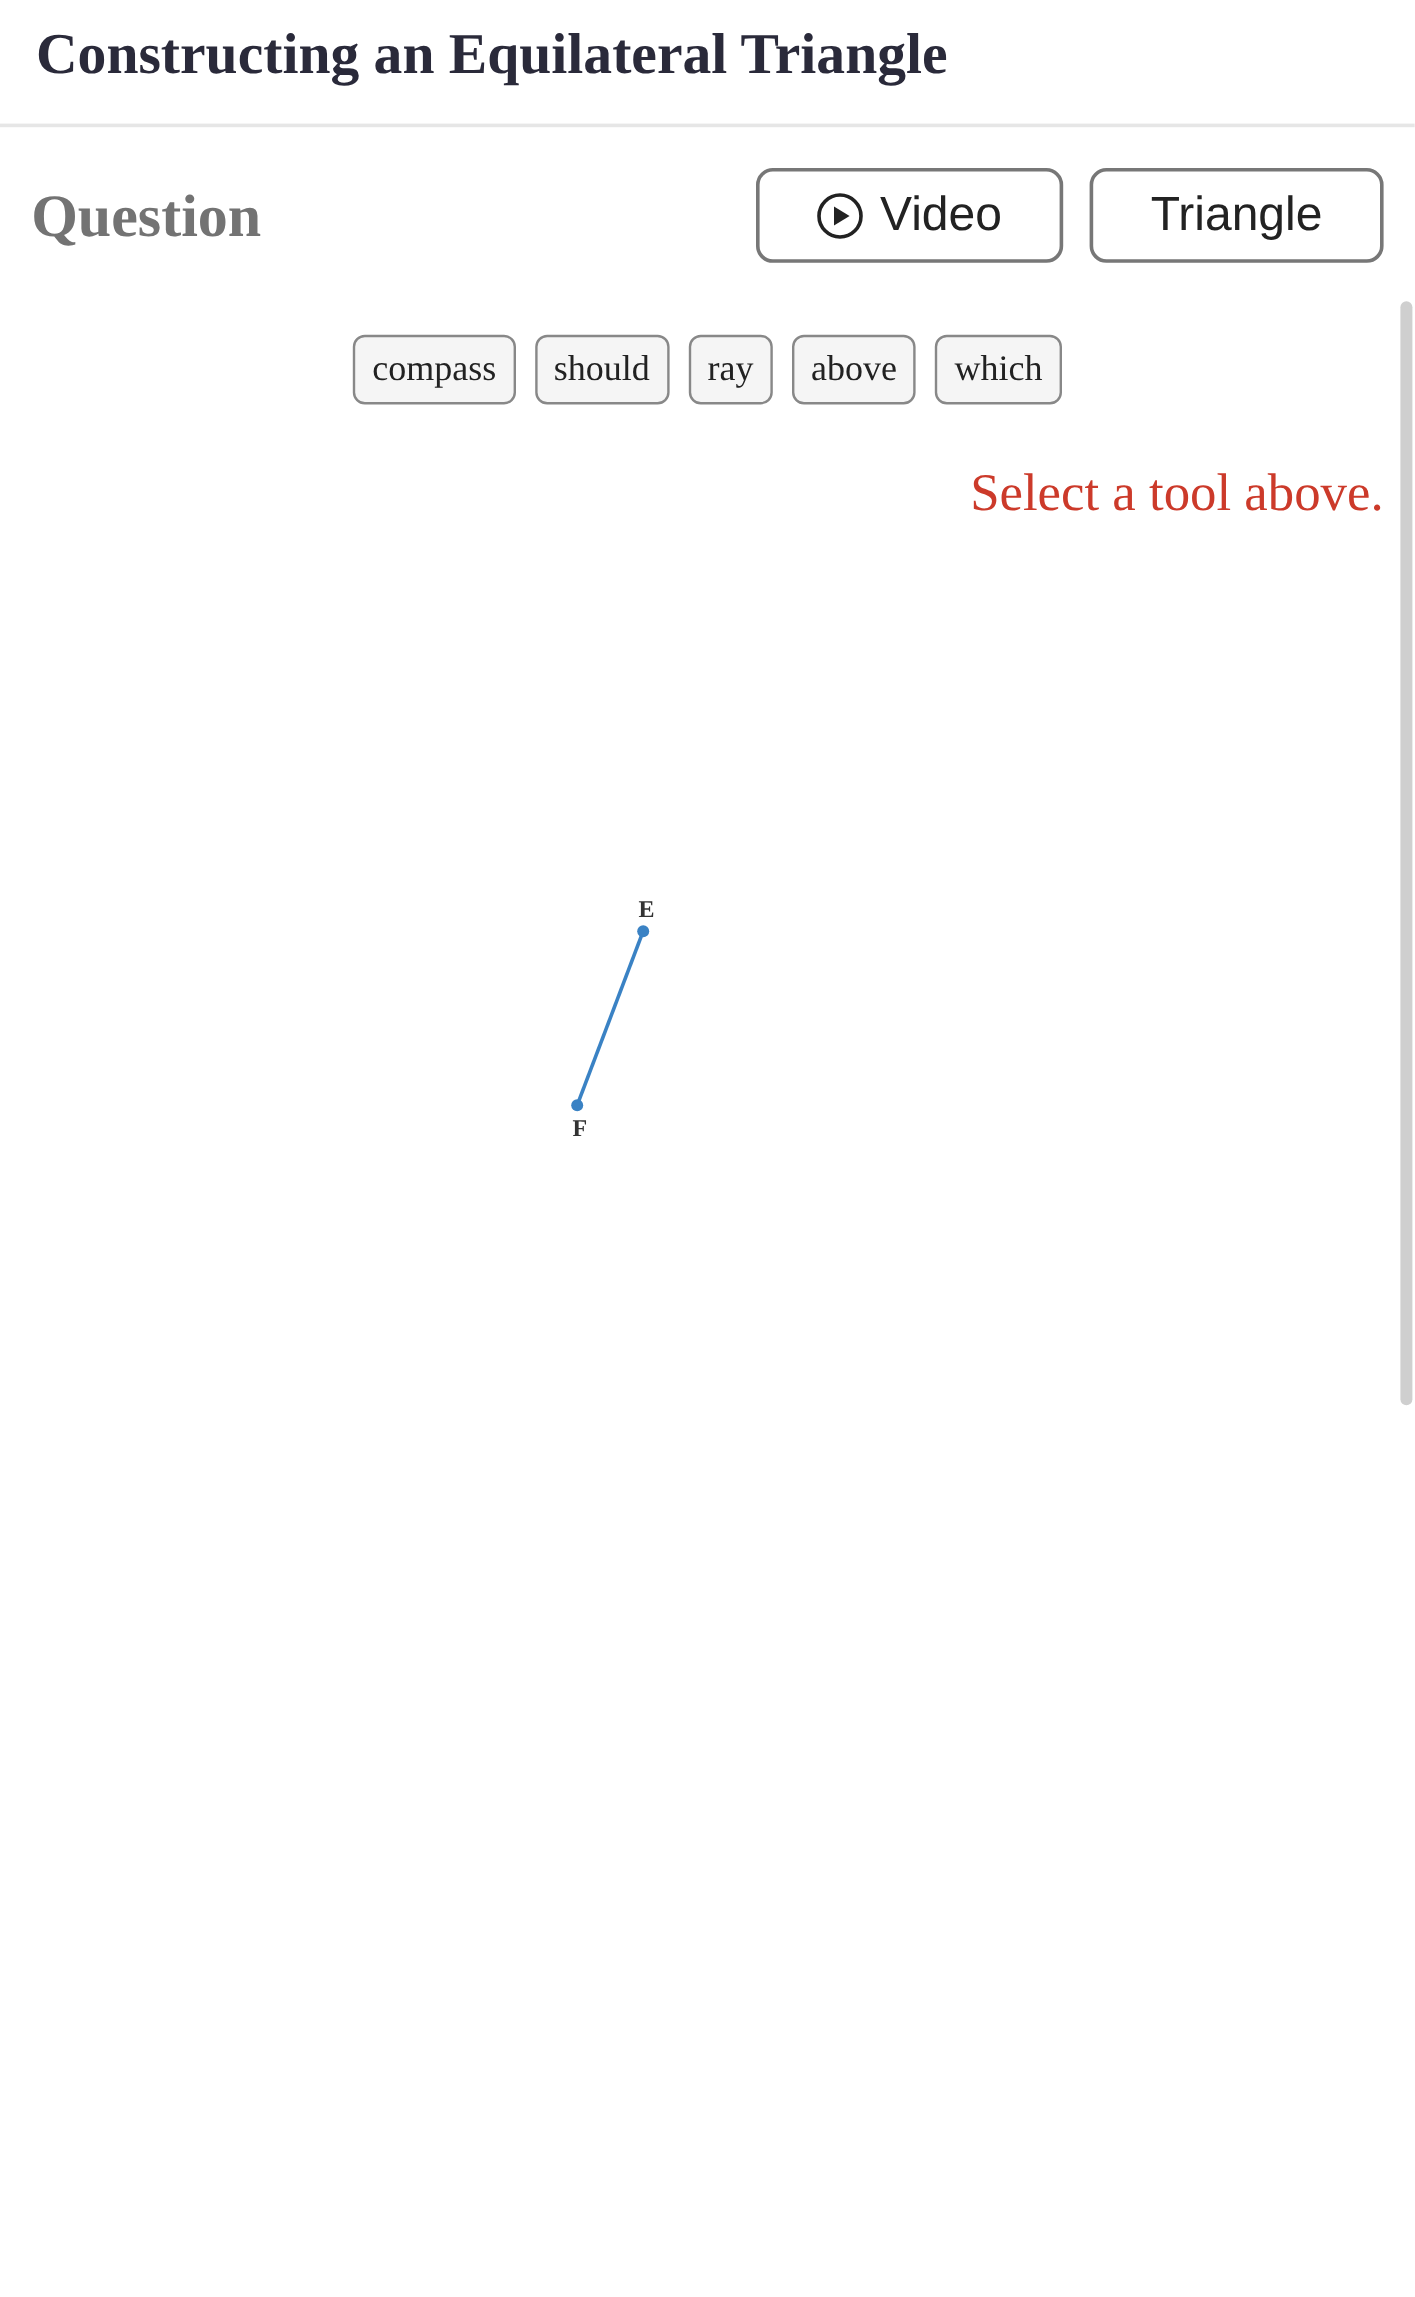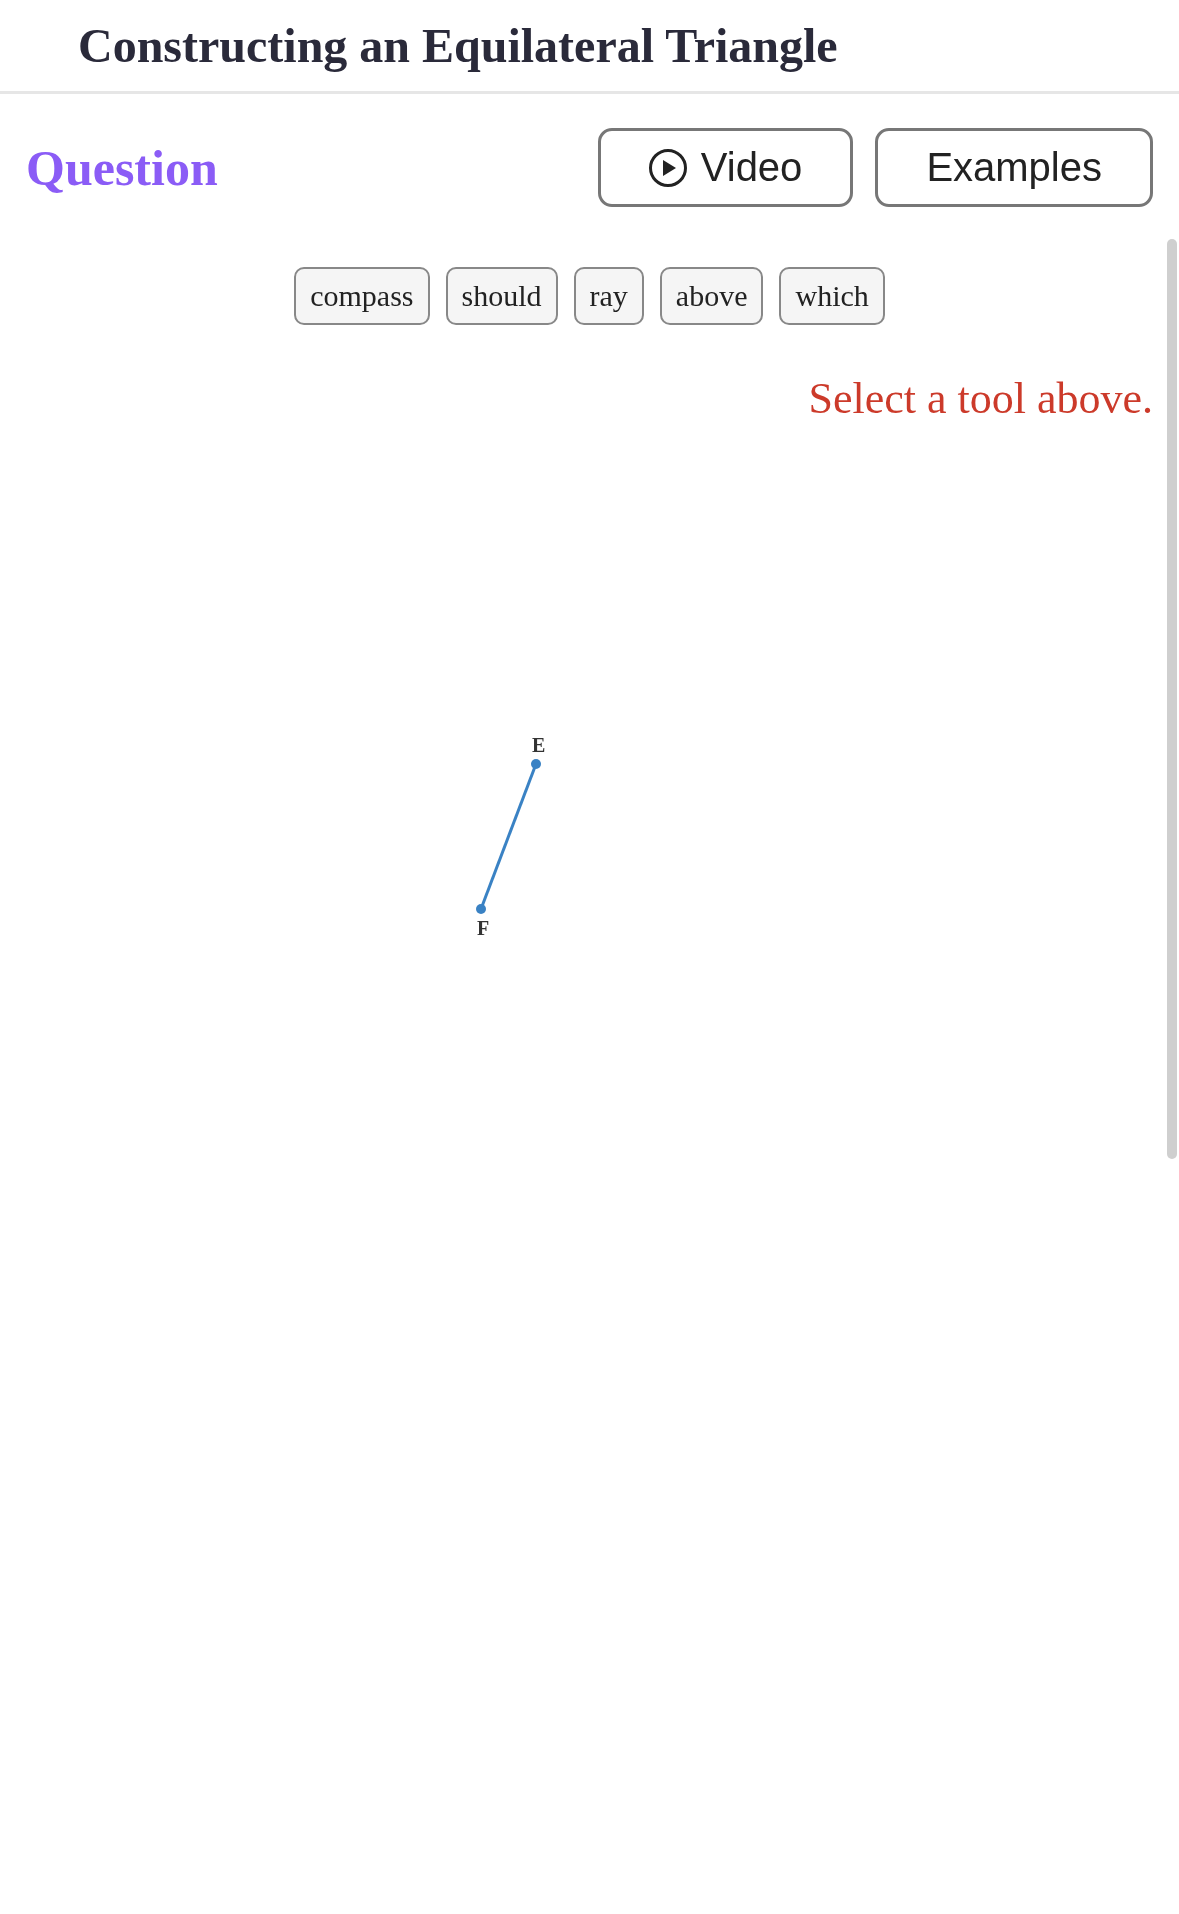--- a/index.html
+++ b/index.html
@@ -1,21 +1,21 @@
 <!DOCTYPE html>
 <html><head>
 <meta charset="utf-8">
 <style>
   * { box-sizing: border-box; margin: 0; padding: 0; }
   html, body { width: 1179px; height: 1914px; background: #ffffff; font-family: Georgia, 'Times New Roman', serif; color: #1a1a1a; }
-  .page-title { font-size: 48px; font-weight: bold; color: #2a2a3a; padding: 18px 30px 18px 30px; margin-left: 48px; }
+  .page-title { font-size: 48px; font-weight: bold; color: #2a2a3a; padding: 18px 30px 30px 30px; }
   .divider { width: 100%; height: 3px; background: #e6e6e6; }
   .content { padding: 34px 26px 0 26px; position: relative; }
   .header-row { display: flex; align-items: center; justify-content: space-between; margin-bottom: 60px; }
-  .question-heading { font-size: 50px; font-weight: bold; color: #8b5cf6; }
+  .question-heading { font-size: 50px; font-weight: bold; color: #737373; }
   .top-buttons { display: flex; gap: 22px; }
   .top-btn { display: flex; align-items: center; justify-content: center; gap: 14px; border: 3px solid #777; border-radius: 14px; background: #fff; font-family: 'Segoe UI', 'Helvetica Neue', Arial, sans-serif; font-size: 40px; color: #222; padding: 14px 48px; cursor: pointer; }
   .play-icon-wrap { width: 38px; height: 38px; border: 3px solid #222; border-radius: 50%; display: flex; align-items: center; justify-content: center; }
   .play-tri { width: 0; height: 0; border-top: 8px solid transparent; border-bottom: 8px solid transparent; border-left: 13px solid #222; margin-left: 3px; }
   .prompt { font-size: 48px; line-height: 1.35; color: #1a1a1a; margin-bottom: 70px; }
   .math-i { font-style: italic; font-family: 'Times New Roman', serif; }
   .overline { text-decoration: overline; text-decoration-thickness: 2px; }
   .tool-row { display: flex; justify-content: center; gap: 16px; margin-bottom: 48px; }
   .tool-btn { border: 2px solid #888; border-radius: 10px; background: #f5f5f5; font-family: Georgia, 'Times New Roman', serif; font-size: 30px; color: #222; padding: 10px 14px; cursor: pointer; }
   .instruction { text-align: right; font-size: 44px; color: #cc3a2a; margin-bottom: 40px; }
@@ -36,21 +36,21 @@
   <div class="header-row">
     <div class="question-heading">Question</div>
     <div class="top-buttons">
       <button class="top-btn">
         <span class="play-icon-wrap">
             <span class="play-tri"></span>
           </span>
         <span>Video</span>
       </button>
       <button class="top-btn">
-        <span>Examples</span>
+        <span>Triangle</span>
       </button>
     </div>
   </div>
 
 
   <div class="tool-row">
     <button class="tool-btn">compass</button>
     <button class="tool-btn">should</button>
     <button class="tool-btn">ray</button>
     <button class="tool-btn">above</button>

